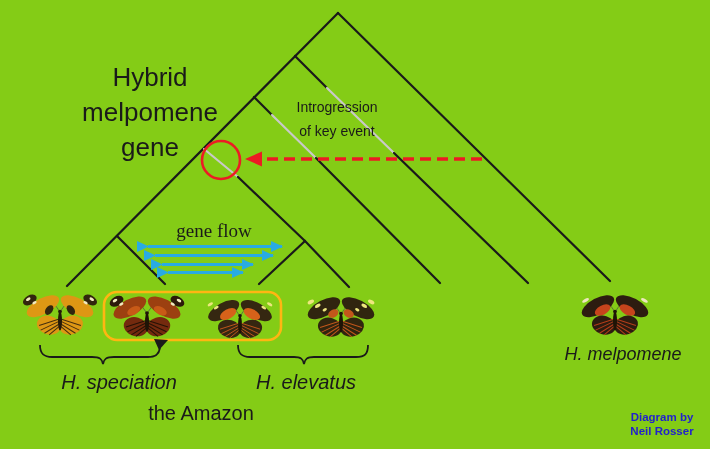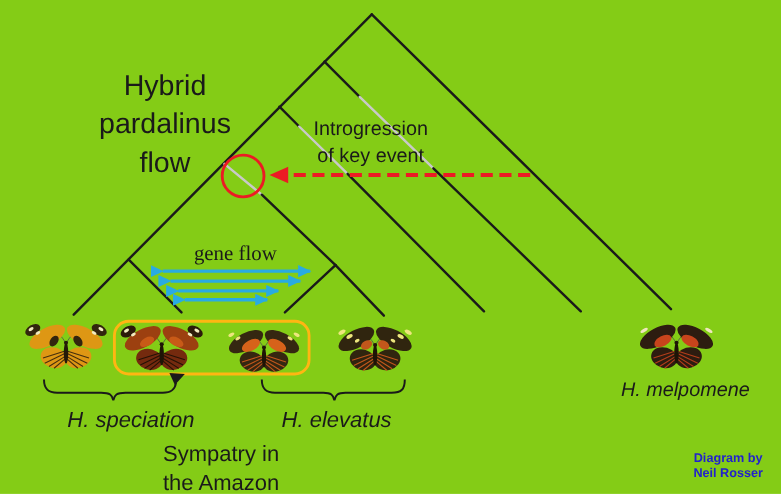--- a/index.html
+++ b/index.html
@@ -10,21 +10,21 @@
     overflow:hidden;
     font-family:"Liberation Sans", sans-serif;
     color:#1a1a1a;
   }
   svg{display:block;}
   .abs{position:absolute;}
   .label{position:absolute;text-align:center;color:#1a1a1a;}
   .label span{display:block;}
   .ital{font-style:italic;}
   #hybrid-event{left:55px;top:60px;width:190px;font-size:26px;line-height:35px;}
-  #introgression{left:258px;top:95px;width:158px;font-size:18px;line-height:24px;margin-top:10px;}
+  #introgression{left:258px;top:95px;width:158px;font-size:14px;line-height:24px;}
   #gene-flow{left:158px;top:220px;width:112px;font-size:19px;font-family:Liberation Serif, serif;}
   #pardalinus-label{left:44px;top:371px;width:150px;font-size:20px;}
   #elevatus-label{left:231px;top:371px;width:150px;font-size:20px;}
   #melpomene-label{left:548px;top:344px;width:150px;font-size:18px;}
   #sympatry-label{left:120px;top:400px;width:162px;font-size:20px;line-height:26px;}
   #credit{left:612px;top:410px;width:100px;font-size:11.5px;line-height:14px;font-weight:bold;}
   .bfly{position:absolute;}
 </style>
 </head>
 <body>
@@ -146,39 +146,38 @@
       <ellipse transform="translate(35.5,41.5) rotate(16)" rx="15.5" ry="12" fill="#2D1C10"></ellipse>
       <path d="M48,34 L23,42 M48,37 L25,48 M49,40 L30,52 M49,43 L36,54" stroke="#B53E1A" stroke-width="1.3" fill="none"></path>
     </g>
     <use href="#b5h" transform="matrix(-1,0,0,1,100,0)"></use>
     <ellipse cx="50" cy="36" rx="2.6" ry="12.5" fill="#1E1406"></ellipse>
     <circle cx="50" cy="24" r="2.4" fill="#1E1406"></circle>
   </svg>
 
   <div class="label" id="hybrid-event">
     <span>Hybrid</span>
-    <span>pardalinus</span>
-    <span>flow</span>
+    <span>melpomene</span>
+    <span>gene</span>
   </div>
 
   <div class="label" id="introgression">
     <span>Introgression</span>
     <span>of key event</span>
   </div>
 
   <div class="label" id="gene-flow">gene flow</div>
 
   <div class="label ital" id="pardalinus-label">H. speciation</div>
 
   <div class="label ital" id="elevatus-label">H. elevatus</div>
 
   <div class="label ital" id="melpomene-label">H. melpomene</div>
 
   <div class="label" id="sympatry-label">
-    <span>Sympatry in</span>
     <span>the Amazon</span>
   </div>
 
   <div class="label" id="credit" style="color: rgb(34, 34, 204);">
     <span>Diagram by</span>
     <span>Neil Rosser</span>
   </div>
 
 </div>
 

